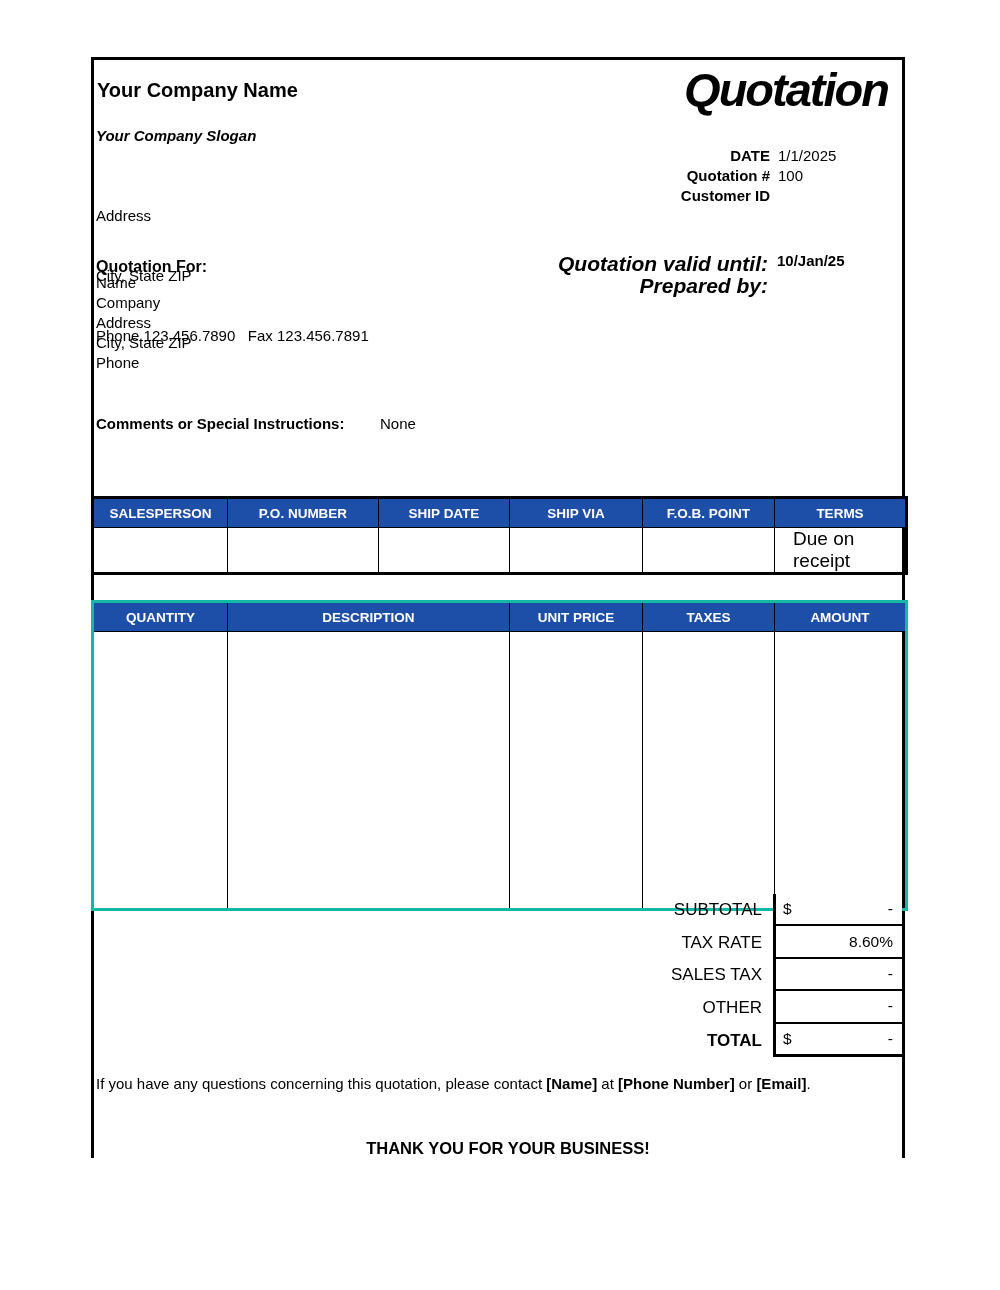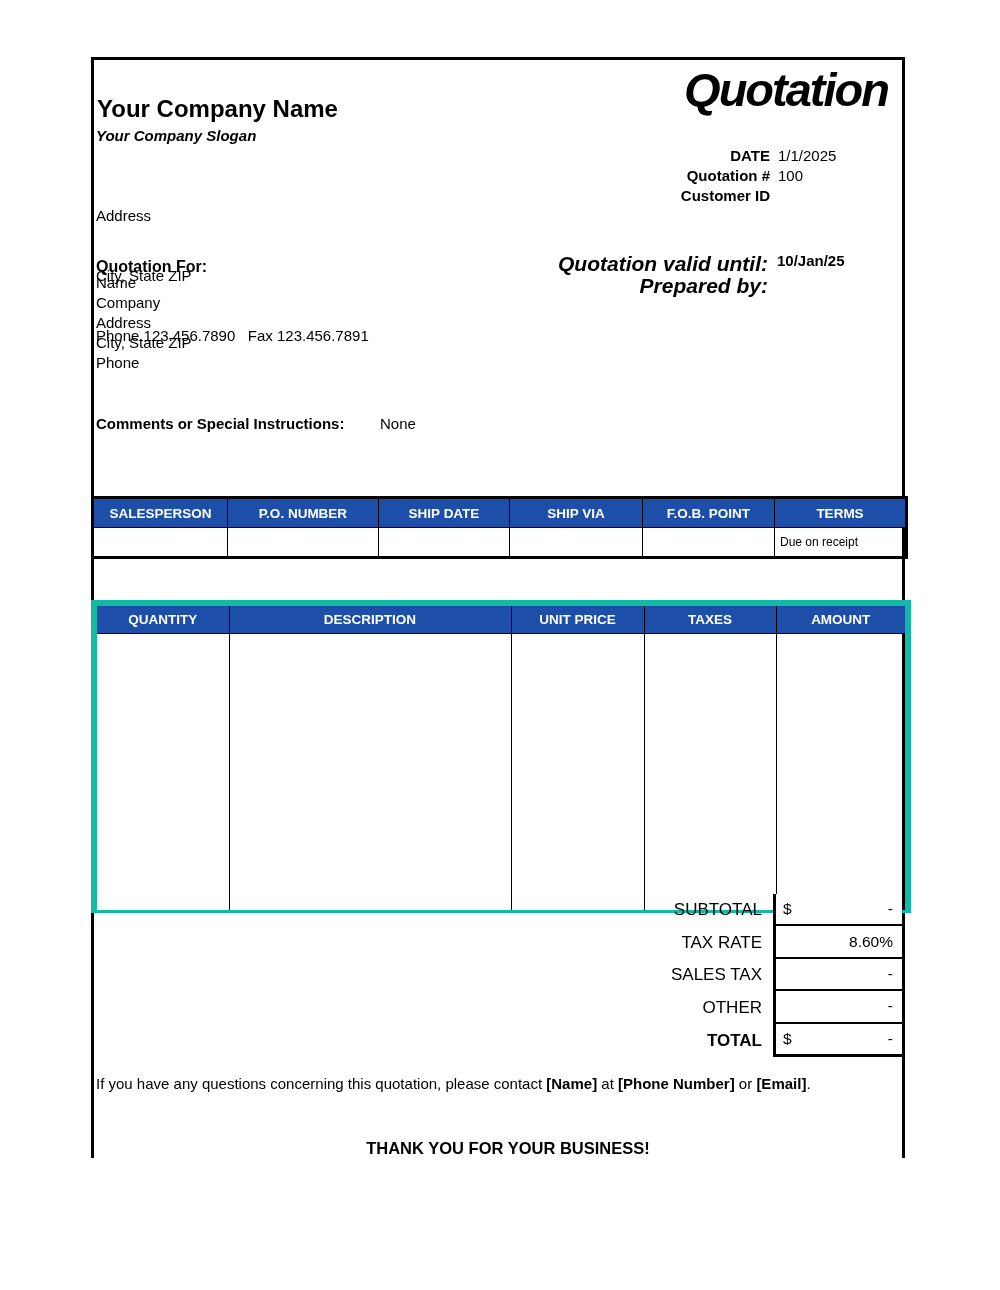--- a/index.html
+++ b/index.html
@@ -15,21 +15,21 @@
   .abs { position: absolute; }
 
   
   .doc-border {
     left: 91px; top: 57px; width: 814px; height: 1101px;
     border-left: 3px solid #000;
     border-top: 3px solid #000;
     border-right: 3px solid #000;
   }
 
-  .company-name { left: 97px; top: 79px; font-size: 24px; font-weight: bold; letter-spacing: 0px; margin-top: 16px; }
+  .company-name { left: 97px; top: 79px; font-size: 20px; font-weight: bold; letter-spacing: 0px; }
   .slogan { left: 96px; top: 127px; font-size: 15px; font-weight: bold; font-style: italic; }
   .addr-block { left: 96px; top: 166px; font-size: 15px; line-height: 20px; white-space: pre-wrap; }
 
   .quot-logo {
     right: 112px; top: 62px;
     font-size: 47px; font-weight: bold; font-style: italic;
     letter-spacing: -2px;
   }
 
   .meta-label { left: 520px; width: 250px; text-align: right; font-size: 15px; font-weight: bold; }
@@ -40,29 +40,29 @@
   .qfor-lines span { display: block; }
 
   .vu-label { left: 440px; width: 328px; text-align: right; font-size: 21px; font-weight: bold; font-style: italic; }
   .vu-value { left: 777px; font-size: 15px; font-weight: bold; }
 
   .comments-label { left: 96px; top: 415px; font-size: 15px; font-weight: bold; }
   .comments-value { left: 380px; top: 415px; font-size: 15px; }
 
   table { border-collapse: collapse; table-layout: fixed; margin-top: 22px; }
   .ship-table { position: absolute; left: 91px; top: 474px; width: 814px; border: 3px solid #000; }
-  .items-table { position: absolute; left: 91px; top: 578px; width: 814px; border: 6px solid #14b8a6; border-bottom-width: 3px; padding-left: 28px; }
+  .items-table { position: absolute; left: 91px; top: 578px; width: 814px; border: 3px solid #14b8a6; border-bottom-width: 3px; padding-left: 28px; }
   th.hdr {
     background: var(--header-blue, #1D4EA8);
     color: var(--header-text, #fff);
     font-size: 13.5px; font-weight: bold;
     height: 30px; text-align: center;
     border: 1px solid #000;
   }
-  .ship-table td { height: 30px; border: 1px solid #000; font-size: 12px; padding-left: 5px; vertical-align: middle; }
+  .ship-table td { height: 30px; border: 1px solid #000; font-size: 19px; padding-left: 18px; vertical-align: middle; }
   .items-table td.body-cell { height: 278px; border: 1px solid #000; }
 
   
   .tot-labels {
     left: 96px; top: 894px; width: 666px; height: 163px;
     display: flex; flex-direction: column;
   }
   .tot-labels .tl {
     flex: 1; display: flex; align-items: center; justify-content: flex-end;
     font-size: 17px;

